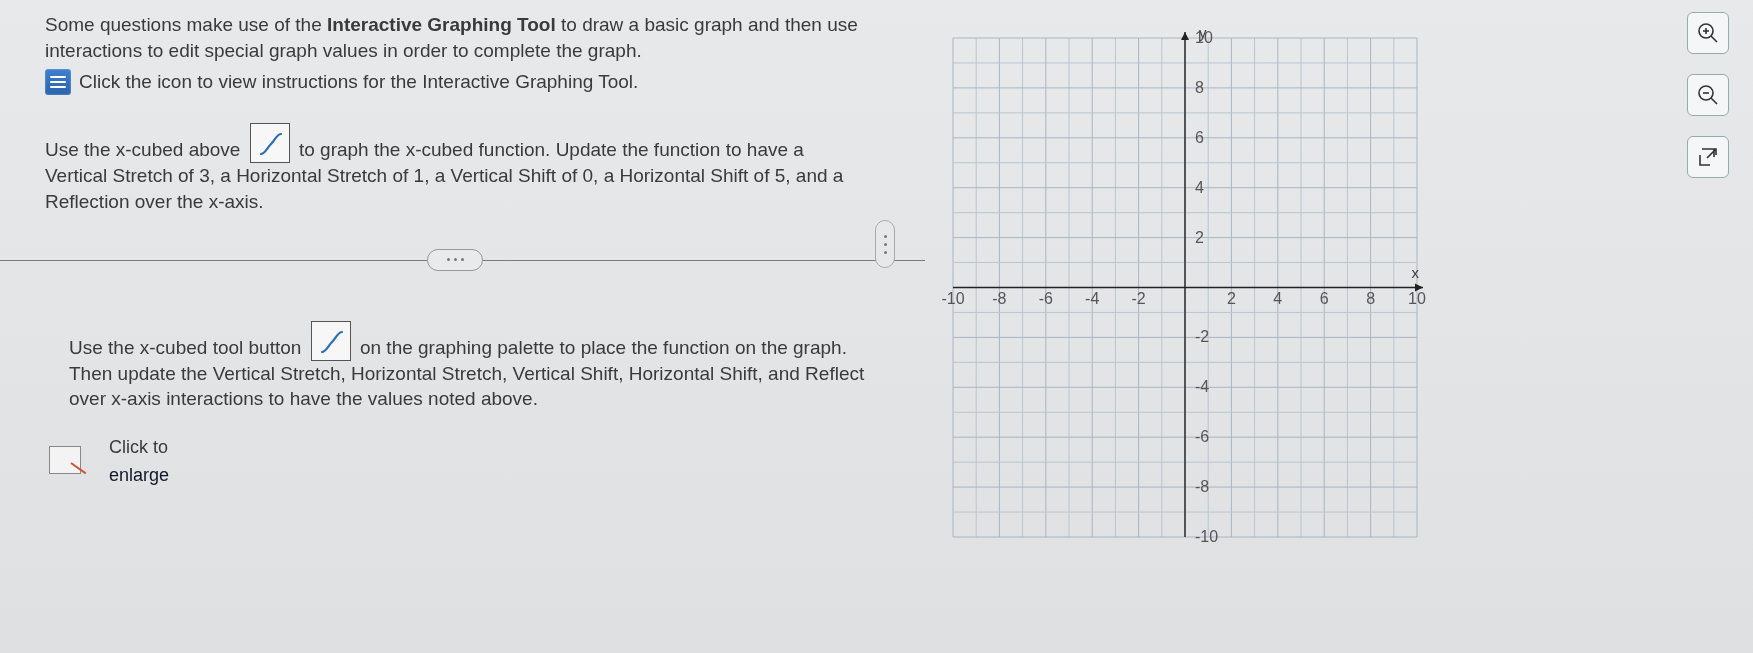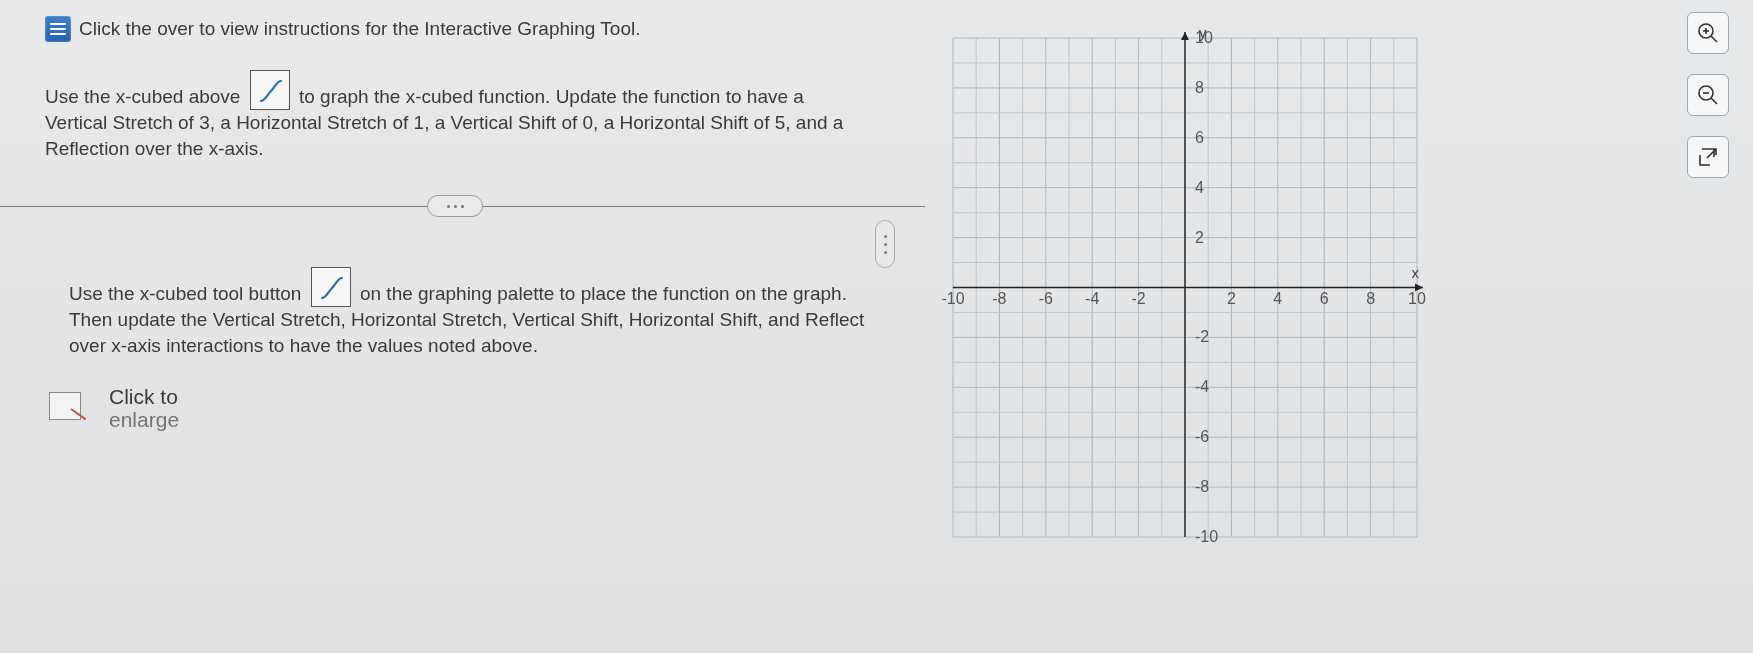--- a/index.html
+++ b/index.html
@@ -72,22 +72,22 @@
     width:46px;height:40px;position:relative;
   }
   .enlarge-icon::before{
     content:""; position:absolute; left:4px; top:4px; width:30px; height:26px;
     border:1px solid #888; background:#f3f3f3;
   }
   .enlarge-icon::after{
     content:""; position:absolute; left:26px; top:20px; width:18px; height:2px;
     background:#cc5533; transform:rotate(35deg); transform-origin:left;
   }
-  .enlarge-text { font-size:21px; line-height:1.1; }
-  .enlarge-sub { color:#737373; }
+  .enlarge-text { font-size:18px; line-height:1.1; }
+  .enlarge-sub { color:#0f172a;margin-top:8px; }
   
   
   .side-dots {
     position:absolute; left:875px; top:220px;
     width:20px; height:48px; border:1px solid #aaa; border-radius:10px;
     background:#e7e8e9; display:flex; flex-direction:column; align-items:center; justify-content:center; gap:5px;
   }
   .side-dots i{width:3px;height:3px;background:#777;border-radius:50%;display:block}
 
   
@@ -109,27 +109,30 @@
     width:42px; height:42px; border:1px solid #9aa; border-radius:6px;
     background:#f5f6f7; display:flex; align-items:center; justify-content:center;
     cursor:pointer;
   }
   .tool-btn svg { width:24px; height:24px; stroke:#333; fill:none; stroke-width:1.6; }
 </style>
 </head>
 <body>
 
 <div class="content-col">
+  <p class="intro-text">
+    <span>Some questions make use of the </span><span class="bold">Interactive Graphing Tool</span><span> to draw a basic graph and then use interactions to edit special graph values in order to complete the graph.</span>
+  </p>
   <div class="instr-row">
     <div class="list-icon">
       <span></span>
         <span></span>
         <span></span>
     </div>
-    <span>Click the over to view instructions for the Interactive Graphing Tool.</span>
+    <span>Click the icon to view instructions for the Interactive Graphing Tool.</span>
   </div>
 
   <p class="block2">
     <span>Use the x-cubed above </span>
     <span class="tool-box">
       <svg width="24" height="28" viewBox="0 0 24 28">
           <path d="M2 24 C 6 24, 8 18, 12 14 C 16 10, 18 4, 22 4" stroke="#2c6db3" stroke-width="2.2" fill="none" stroke-linecap="round"></path>
         </svg>
     </span>
     <span> to graph the x-cubed function. Update the function to have a Vertical Stretch of 3, a Horizontal Stretch of 1, a Vertical Shift of 0, a Horizontal Shift of 5, and a Reflection over the x-axis.</span>

